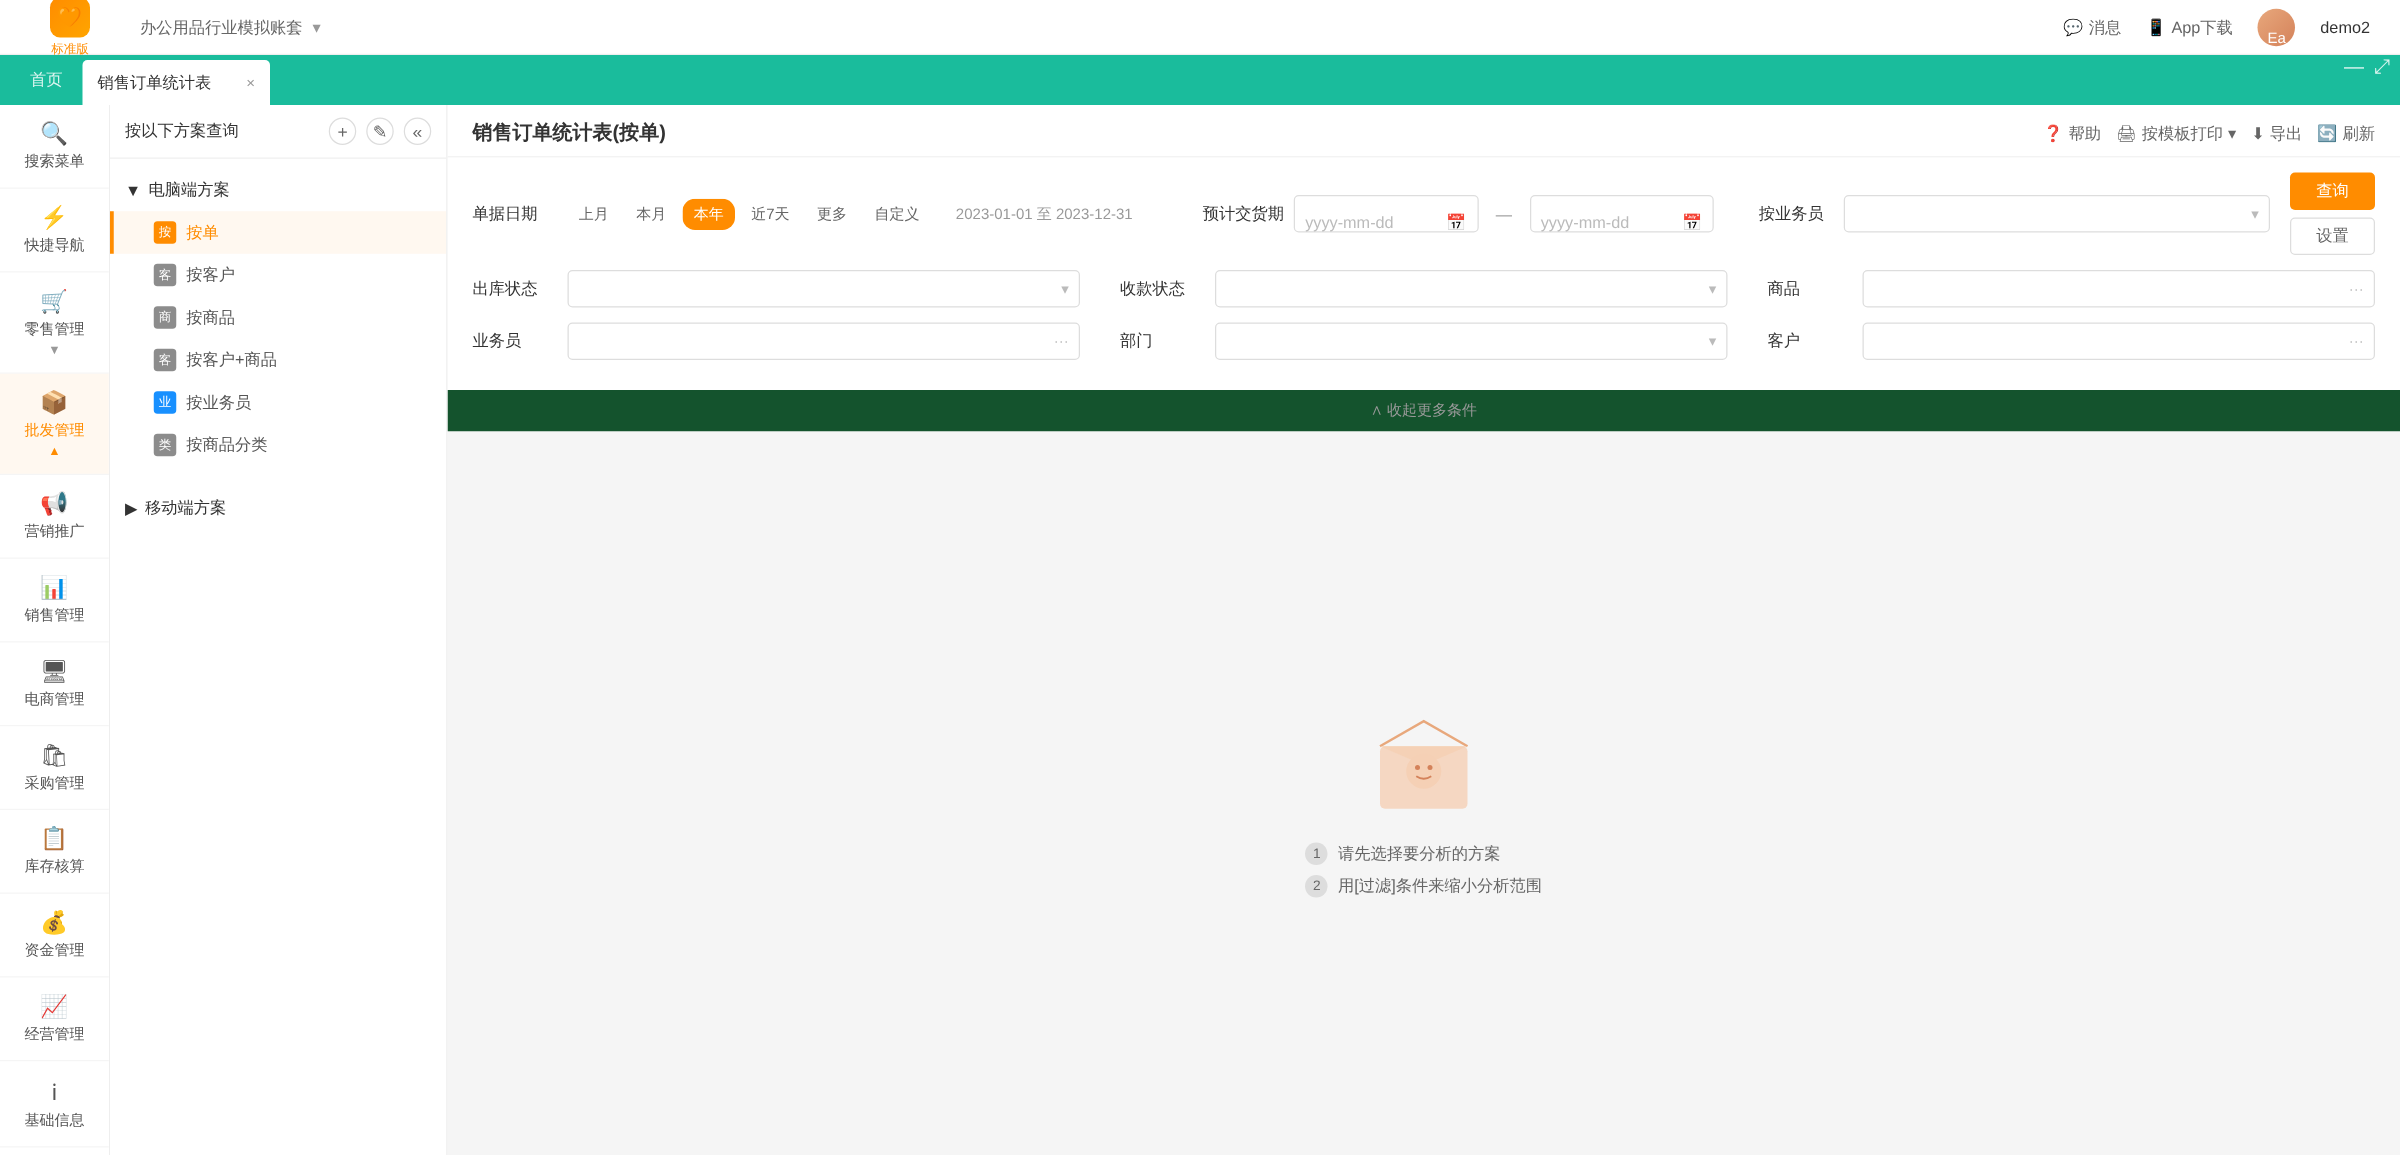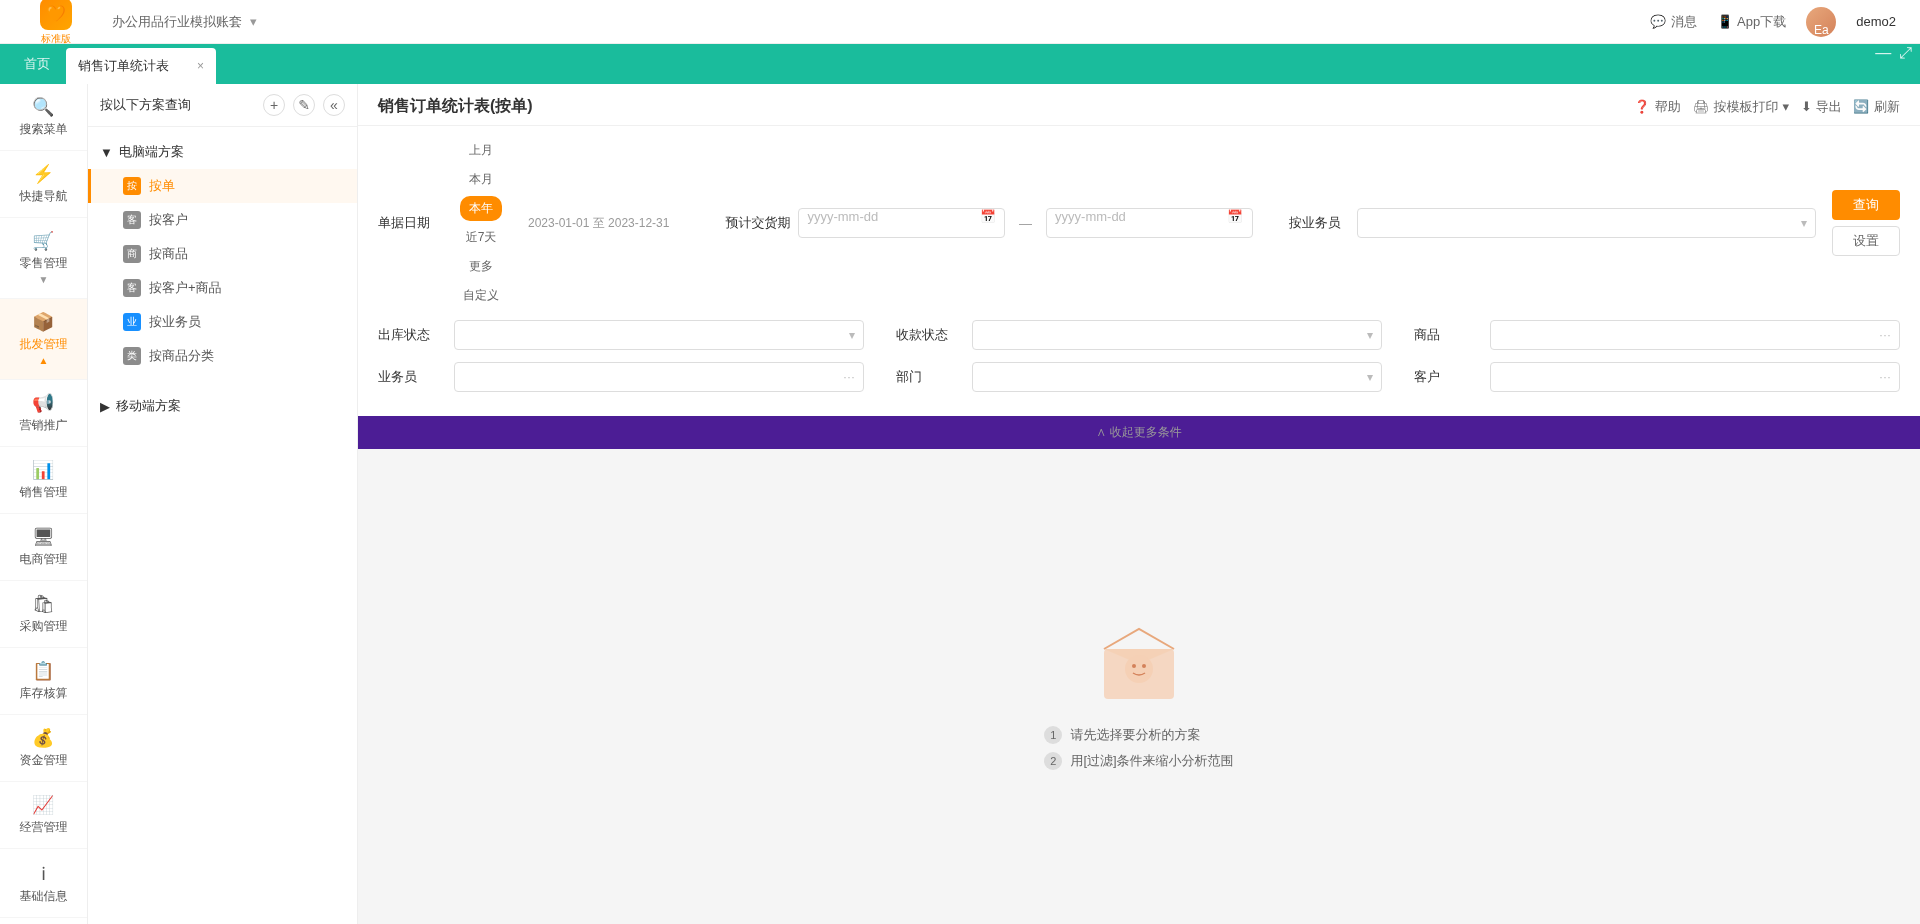--- a/index.html
+++ b/index.html
@@ -236,21 +236,20 @@
     .filter-label {
       font-size: 13px;
       color: #333;
       white-space: nowrap;
       min-width: 60px;
     }
     .filter-date-tabs {
       display: flex;
       align-items: center;
       gap: 4px;
-      flex-direction: column;
     }
     .date-tab {
       padding: 3px 8px;
       border-radius: 3px;
       font-size: 12px;
       color: #666;
       cursor: pointer;
       border: 1px solid transparent;
     }
     .date-tab.active {
@@ -270,21 +269,21 @@
       border: 1px solid #ddd;
       border-radius: 4px;
       height: 30px;
       padding: 0 8px;
       background: #fff;
     }
     .filter-field-text { flex: 1; font-size: 13px; color: #bbb; }
     .filter-field-icon { color: #bbb; font-size: 12px; cursor: pointer; }
     .date-field {
       display: flex;
-      align-items: flex-start;
+      align-items: flex-end;
       flex: 1;
       border: 1px solid #ddd;
       border-radius: 4px;
       height: 30px;
       padding: 0 8px;
     }
     .date-field-text { flex: 1; font-size: 13px; color: #bbb; }
     .date-sep { padding: 0 6px; color: #999; }
 
     
@@ -314,21 +313,21 @@
       cursor: pointer;
     }
 
     
     .collapse-bar {
       text-align: center;
       padding: 8px;
       color: #999;
       font-size: 12px;
       cursor: pointer;
-      background: #4c1d95;
+      background: #14532d;
     }
 
     
     .empty-state {
       flex: 1;
       display: flex;
       flex-direction: column;
       align-items: center;
       justify-content: center;
       gap: 12px;

